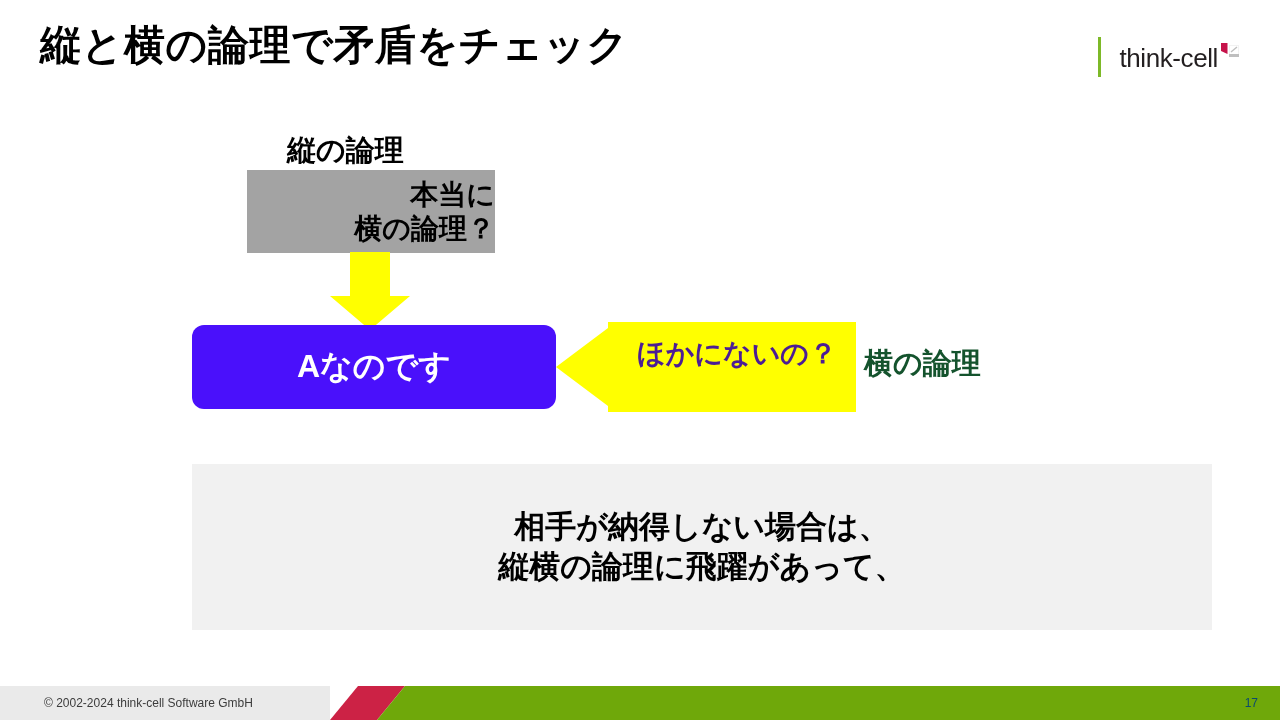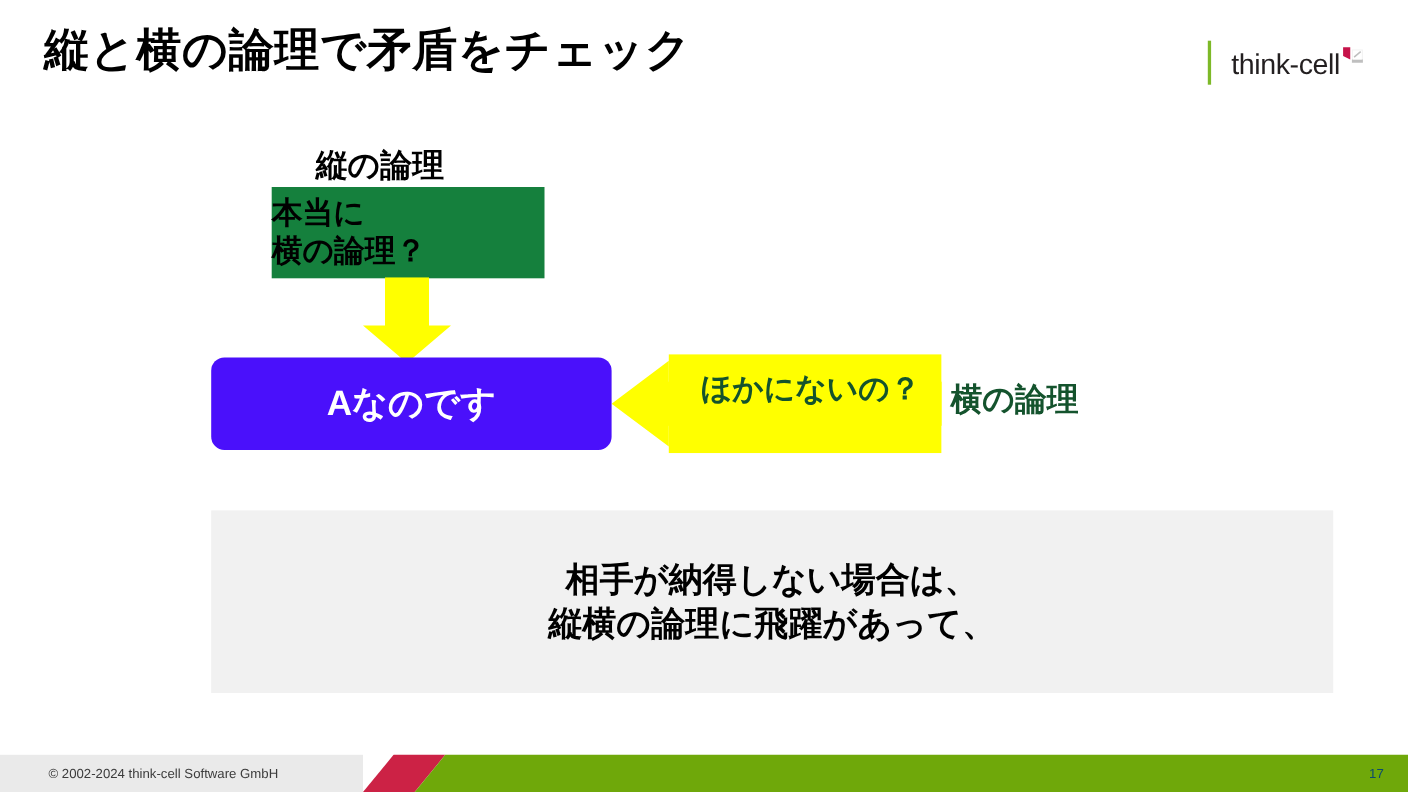--- a/index.html
+++ b/index.html
@@ -71,27 +71,26 @@
     white-space: nowrap;
   }
 
   
   #box-question-vertical {
     position: absolute;
     left: 247px;
     top: 170px;
     width: 248px;
     height: 83px;
-    background: #15803d;
+    background: #a3a3a3;
     display: flex;
     flex-direction: column;
-    align-items: flex-start;
+    align-items: flex-end;
     justify-content: center;
     line-height: 1.18;
-    font-family: Liberation Serif, serif;
   }
   #box-question-vertical .line {
     font-size: 28px;
     font-weight: bold;
     color: #000000;
     white-space: nowrap;
   }
 
   
   #arrow-down {
@@ -137,21 +136,21 @@
     position: absolute;
     left: 62px;
     top: 0;
     width: 238px;
     height: 64px;
     display: flex;
     align-items: center;
     justify-content: center;
     font-size: 28px;
     font-weight: bold;
-    color: #14532d;
+    color: #4c1d95;
     white-space: nowrap;
   }
 
   
   #label-horizontal {
     position: absolute;
     left: 864px;
     top: 344px;
     font-size: 29px;
     font-weight: bold;

